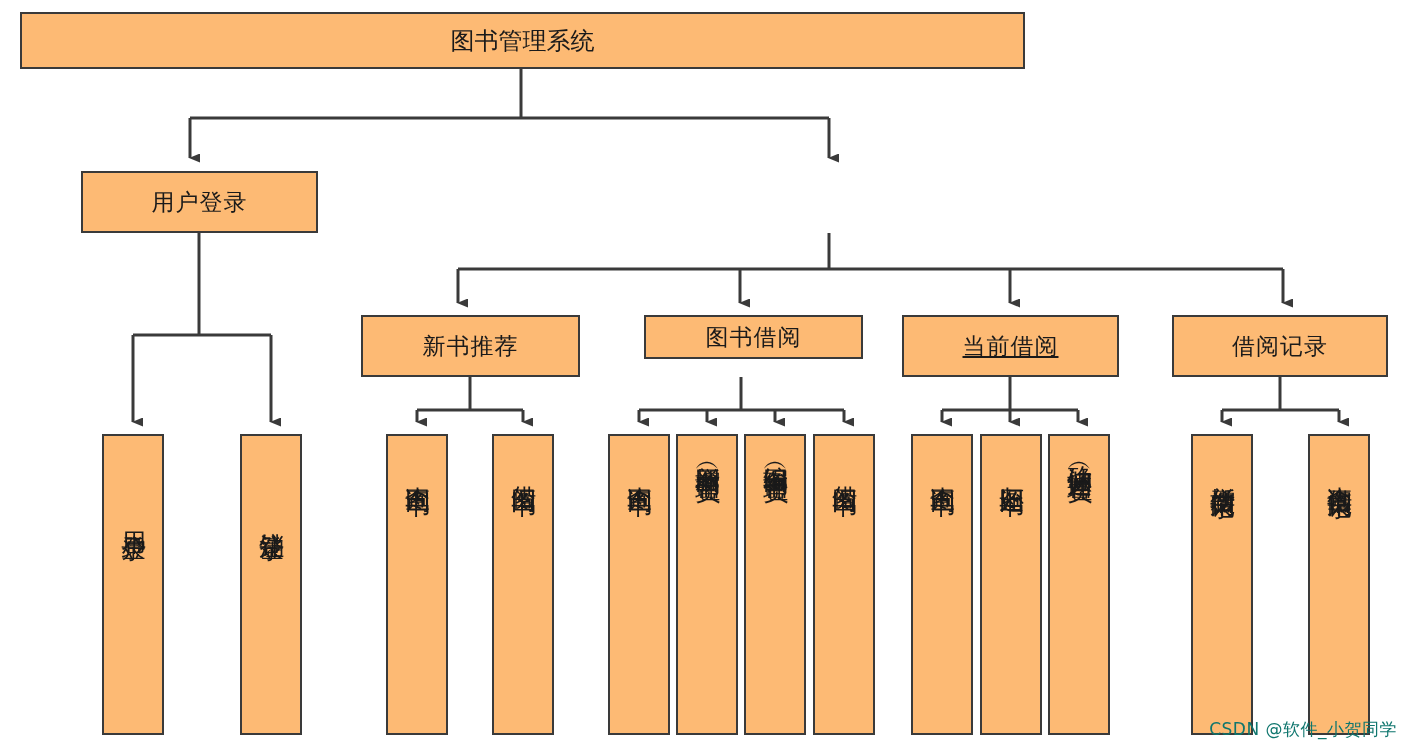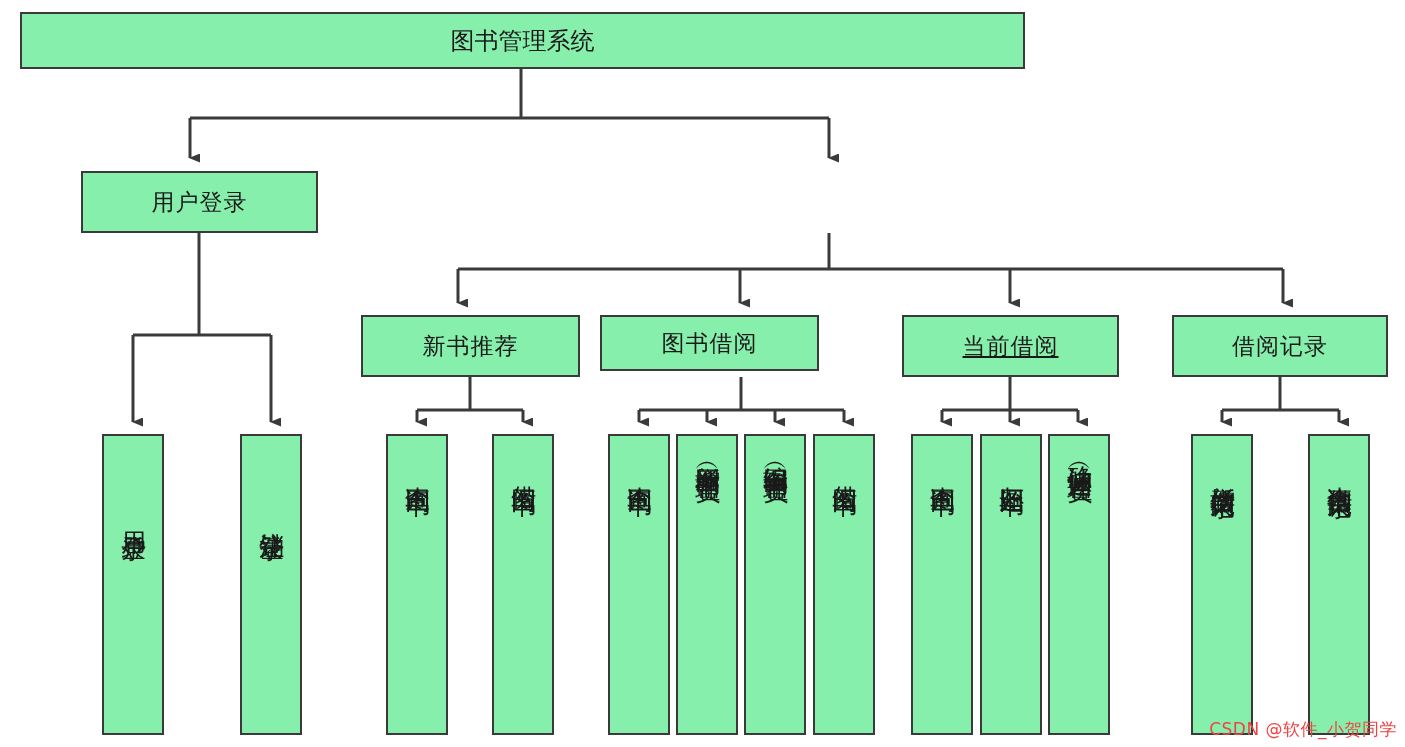--- a/index.html
+++ b/index.html
@@ -21,21 +21,21 @@
     position: absolute;
     left: 0;
     top: 0;
     width: 1405px;
     height: 747px;
     pointer-events: none;
   }
   .node {
     position: absolute;
     box-sizing: border-box;
-    background: #86efac;
+    background: #fdba74;
     border: 2.5px solid #3a3a3a;
     display: flex;
     align-items: center;
     justify-content: center;
     color: #1a1a1a;
   }
   .node.horiz {
     font-size: 23px;
     letter-spacing: 1px;
   }
@@ -57,21 +57,21 @@
     color: #1a1a1a;
   }
   .leaf-mid .vtext { padding-top: 70px; }
   .leaf-top .vtext { padding-top: 4px; }
   .leaf-up  .vtext { padding-top: 24px; }
   .watermark {
     position: absolute;
     right: 8px;
     bottom: 6px;
     font-size: 17px;
-    color: #ef4444;
+    color: #0f766e;
     letter-spacing: 0.5px;
     white-space: nowrap;
     margin-top: 25px;
   }
 </style>
 </head>
 <body>
 
 <div id="canvas">
 
@@ -129,21 +129,21 @@
     <span>图书管理系统</span>
   </div>
 
   <div class="node horiz" style="left:81px; top:171px; width:237px; height:62px;">
     <span>用户登录</span>
   </div>
 
   <div class="node horiz" style="left:361px; top:315px; width:219px; height:62px;">
     <span>新书推荐</span>
   </div>
-  <div class="node horiz" style="left:600px; top:315px; width:219px; height:56px;">
+  <div class="node horiz" style="left:644px; top:315px; width:219px; height:44px;">
     <span>图书借阅</span>
   </div>
   <div class="node horiz" style="left:902px; top:315px; width:217px; height:62px;text-decoration:underline;">
     <span>当前借阅</span>
   </div>
   <div class="node horiz" style="left:1172px; top:315px; width:216px; height:62px;text-align:center;">
     <span>借阅记录</span>
   </div>
 
   <div class="node leaf leaf-mid" style="left:102px; top:434px; width:62px; height:301px;">

